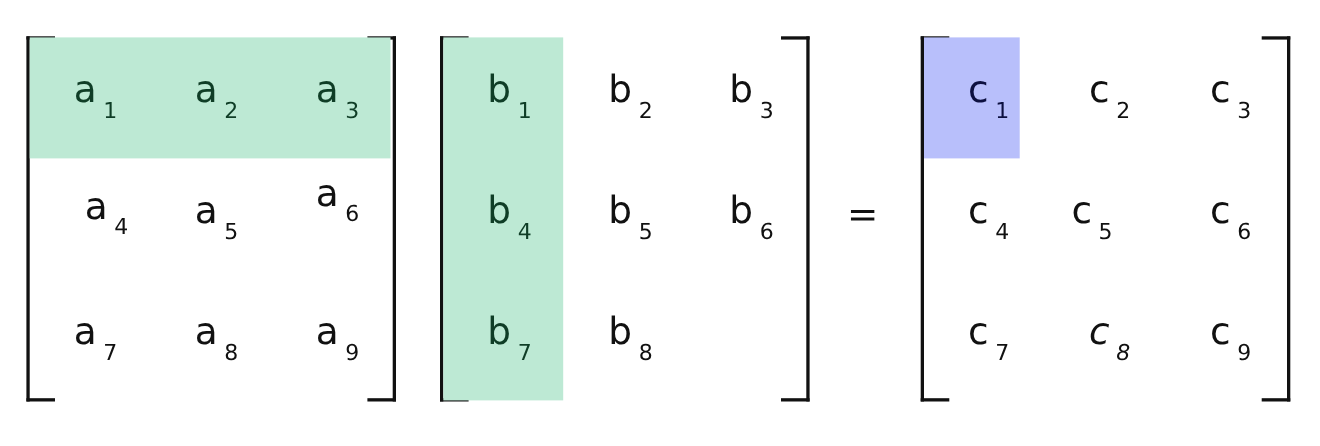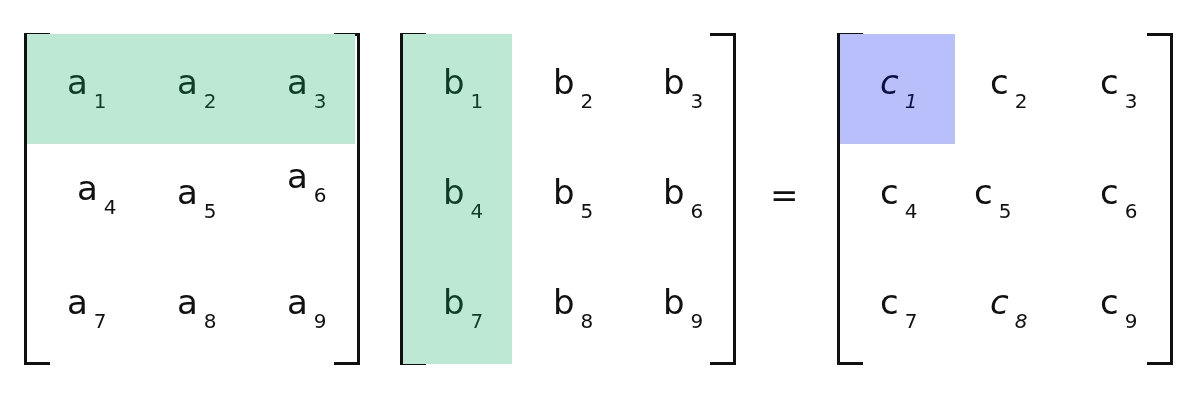--- a/index.html
+++ b/index.html
@@ -76,31 +76,28 @@
     </div>
   <div class="cell" style="left:220px;top:110px;">
       <span class="lbl"><span>b</span><span class="sub">6</span></span>
     </div>
   <div class="cell hl-green" style="left:0;top:220px;background:none;">
       <span class="lbl"><span>b</span><span class="sub">7</span></span>
     </div>
   <div class="cell" style="left:110px;top:220px;">
       <span class="lbl"><span>b</span><span class="sub">8</span></span>
     </div>
-  <div class="cell" style="left:220px;top:220px;">
-      <span class="lbl"><span>b</span><span class="sub">9</span></span>
-    </div>
 </div>
 
 <div class="eq">=</div>
 
 <div class="matrix" style="left:840px;">
   <div class="bracket left"></div>
   <div class="bracket right"></div>
-  <div class="cell hl-blue" style="left:0;top:0;width:115px;font-style:italic;">
+  <div class="cell hl-blue" style="left:0;top:0;width:87px;">
       <span class="lbl"><span>c</span><span class="sub">1</span></span>
     </div>
   <div class="cell" style="left:110px;top:0;">
       <span class="lbl"><span>c</span><span class="sub">2</span></span>
     </div>
   <div class="cell" style="left:220px;top:0;">
       <span class="lbl"><span>c</span><span class="sub">3</span></span>
     </div>
   <div class="cell" style="left:0;top:110px;">
       <span class="lbl"><span>c</span><span class="sub">4</span></span>

